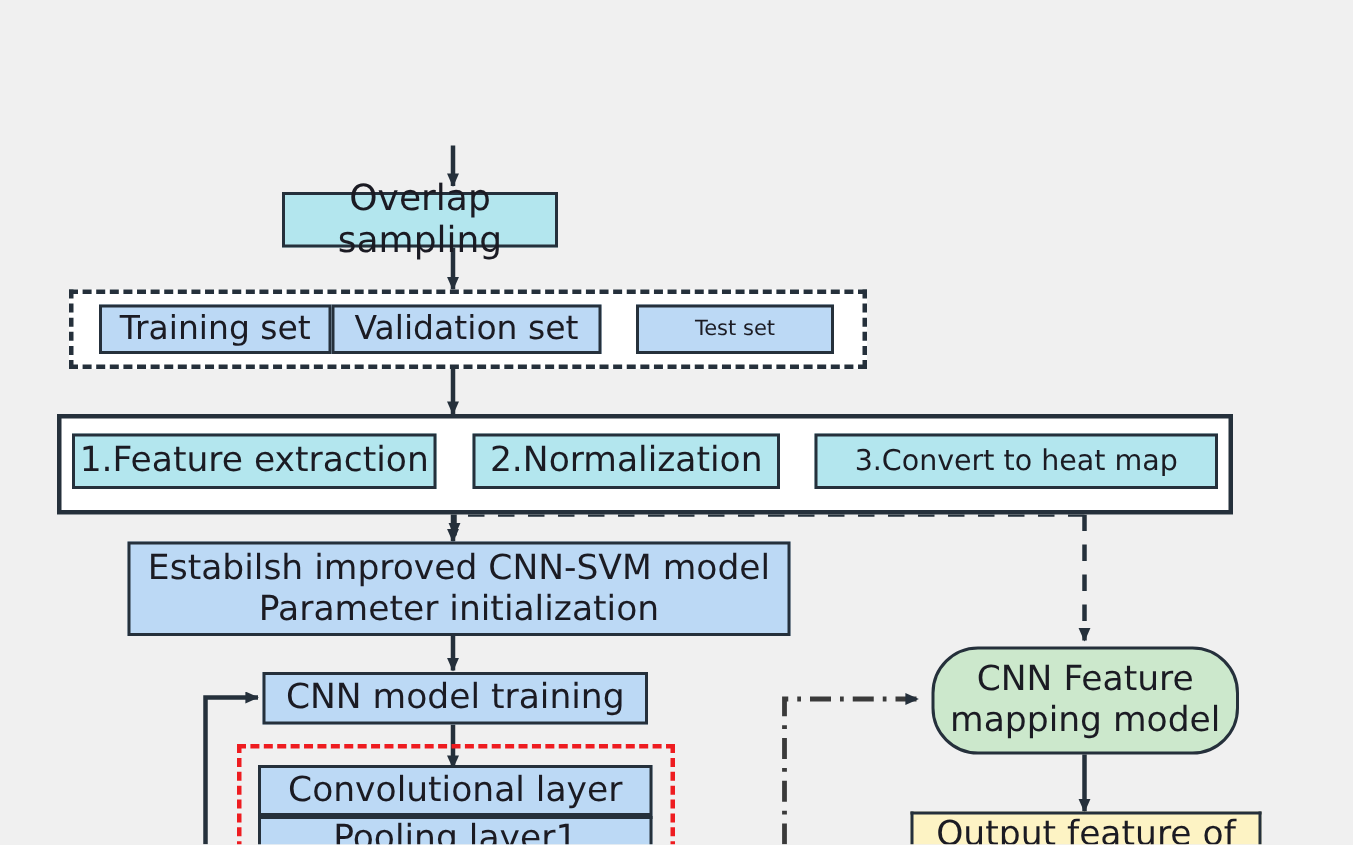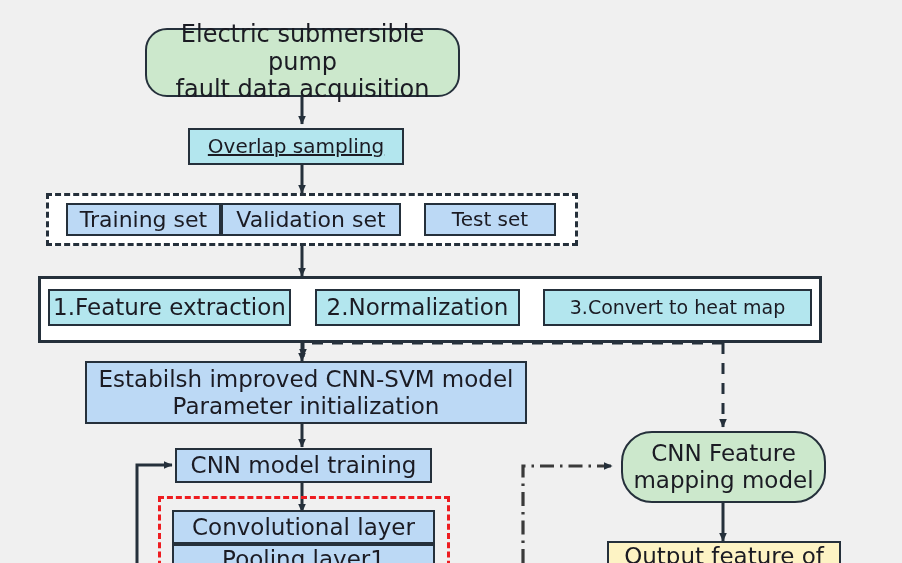--- a/index.html
+++ b/index.html
@@ -95,32 +95,30 @@
 
     <path d="M302,483 L302,512" stroke="#25303b" stroke-width="3" fill="none" marker-end="url(#arrow)"></path>
 
     <path d="M137,563 L137,465 L172,465" stroke="#25303b" stroke-width="3" fill="none" marker-end="url(#arrow)"></path>
 
     <path d="M523,563 L523,466 L612,466" stroke="#3a3a3a" stroke-width="3.2" fill="none" stroke-dasharray="14,6,2.5,6" marker-end="url(#arrow)"></path>
 
     <path d="M723,503 L723,541" stroke="#25303b" stroke-width="3" fill="none" marker-end="url(#arrow)"></path>
   </svg>
 
-  <div class="node green rounded" style="left:145px; top:28px; width:315px; height:69px; font-size:24px;">Electric submersible pump
-fault data acquisition</div>
 
-  <div class="node cyan" style="left:188px; top:128px; width:216px; height:37px; font-size:20px;text-decoration:underline;">Overlap sampling</div>
+  <div class="node cyan" style="left:188px; top:128px; width:184px; height:37px; font-size:24px;">Overlap sampling</div>
 
   <div class="group-dashdot" style="left:46px; top:193px; width:532px; height:53px;"></div>
 
   <div class="node blue" style="left:66px; top:203px; width:155px; height:33px; font-size:22px;">Training set</div>
 
   <div class="node blue" style="left:221px; top:203px; width:180px; height:33px; font-size:22px;">Validation set</div>
 
-  <div class="node blue" style="left:424px; top:203px; width:132px; height:33px; font-size:20px;">Test set</div>
+  <div class="node blue" style="left:424px; top:203px; width:132px; height:33px; font-size:14px;">Test set</div>
 
   <div class="group-solid" style="left:38px; top:276px; width:784px; height:67px;"></div>
 
   <div class="node cyan" style="left:48px; top:289px; width:243px; height:37px; font-size:23px;">1.Feature extraction</div>
 
   <div class="node cyan" style="left:315px; top:289px; width:205px; height:37px; font-size:23px;">2.Normalization</div>
 
   <div class="node cyan" style="left:543px; top:289px; width:269px; height:37px; font-size:19px;">3.Convert to heat map</div>
 
   <div class="node blue" style="left:175px; top:448px; width:257px; height:35px; font-size:23px;">CNN model training</div>

